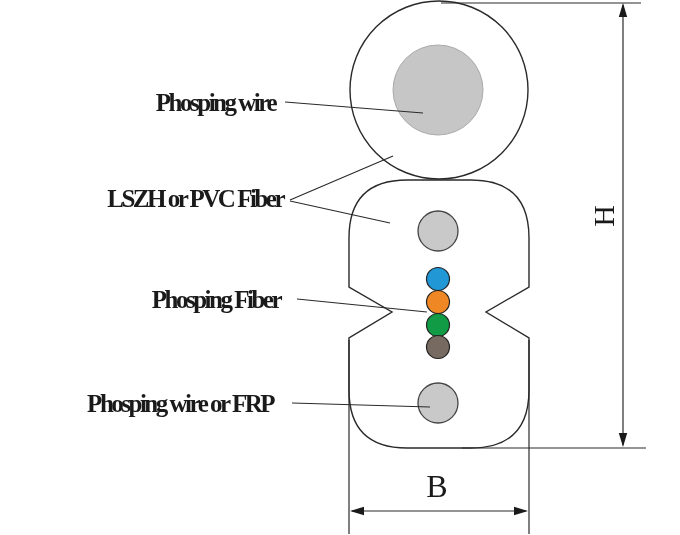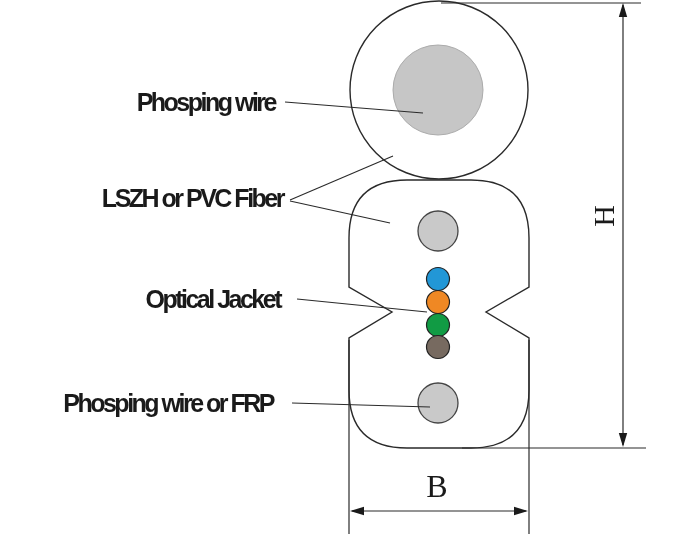--- a/index.html
+++ b/index.html
@@ -6,21 +6,21 @@
   .stage{
     position:relative;
     width:680px;height:535px;
     background:#ffffff;
     overflow:hidden;
     font-family:"Liberation Mono","DejaVu Sans Mono",monospace;
   }
   .stage svg{position:absolute;left:0;top:0;}
   .callout{
     position:absolute;
-    font-family:Liberation Sans, sans-serif;
+    font-family:Liberation Serif, serif;
     font-weight:bold;
     font-size:25px;
     letter-spacing:-2.5px;
     color:#1a1a1a;
     white-space:nowrap;
     text-align:right;
     line-height:25px;
   }
   .dim-label{
     position:absolute;
@@ -78,21 +78,21 @@
     <line x1="290" y1="200" x2="393" y2="156" stroke="#2a2a2a" stroke-width="1.1"></line>
     <line x1="290" y1="201" x2="390" y2="223" stroke="#2a2a2a" stroke-width="1.1"></line>
     <line x1="297" y1="299" x2="427" y2="312" stroke="#2a2a2a" stroke-width="1.1"></line>
     <line x1="292" y1="403" x2="430" y2="407" stroke="#2a2a2a" stroke-width="1.1"></line>
   </svg>
 
   <div class="callout" style="right:405px;top:90px;">Phosping wire</div>
 
   <div class="callout" style="right:397px;top:186px;">LSZH or PVC Fiber</div>
 
-  <div class="callout" style="right:400px;top:287px;">Optical Jacket</div>
+  <div class="callout" style="right:400px;top:287px;">Phosping Fiber</div>
 
   <div class="callout" style="right:407px;top:391px;text-align:right;">Phosping wire or FRP</div>
 
   <div class="dim-label h" style="left:604px;top:216px;">H</div>
 
   <div class="dim-label b" style="left:437px;top:470px;">B</div>
 
 </div>
 
 </body></html>

